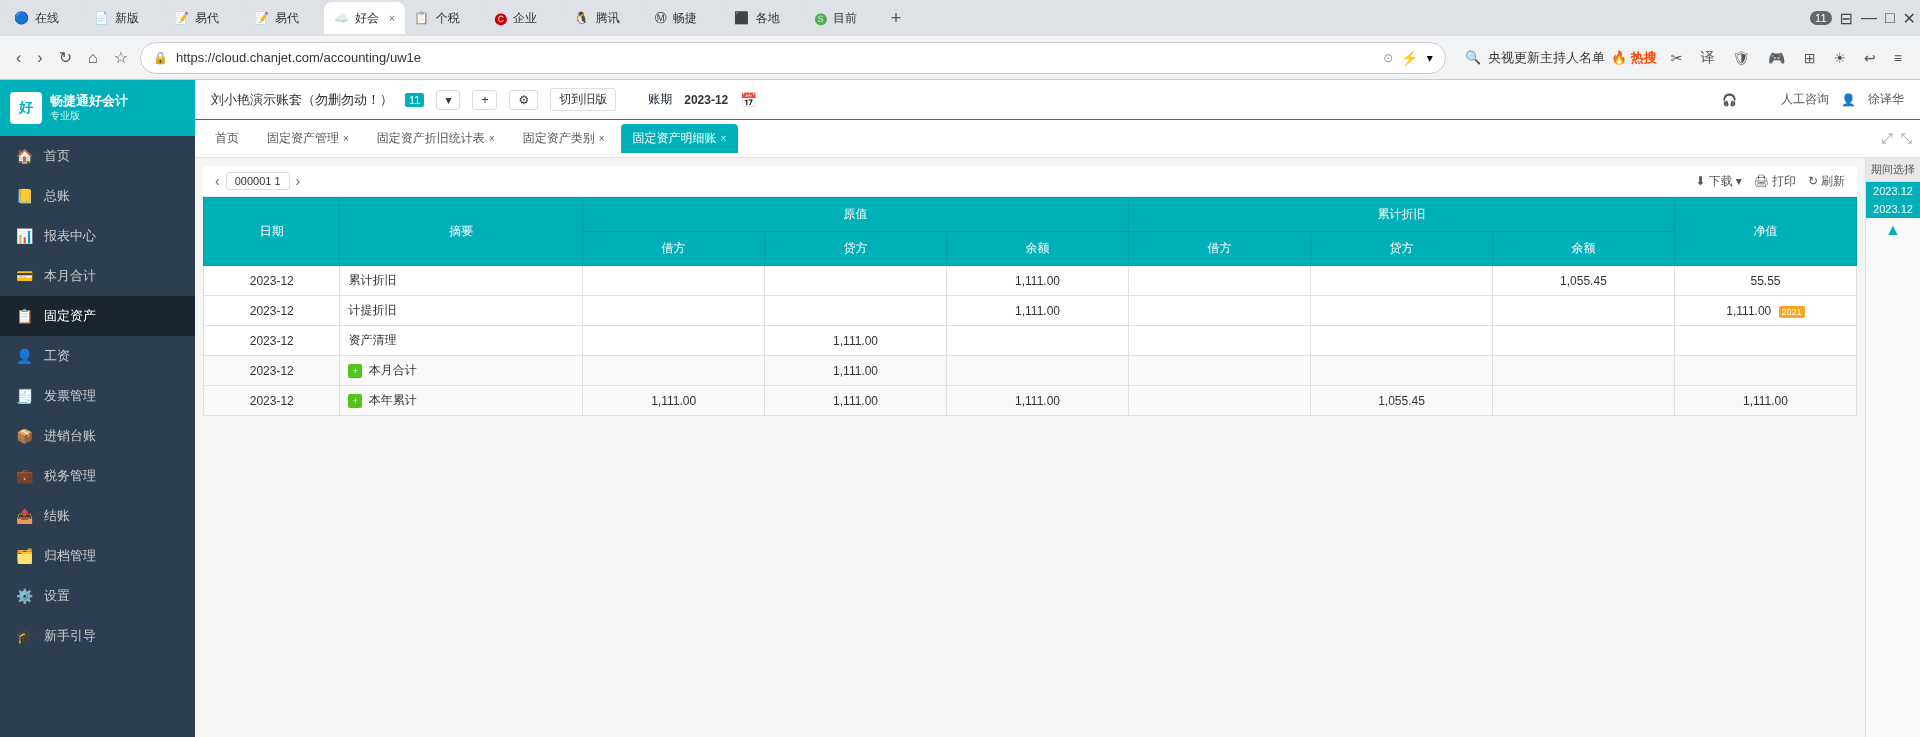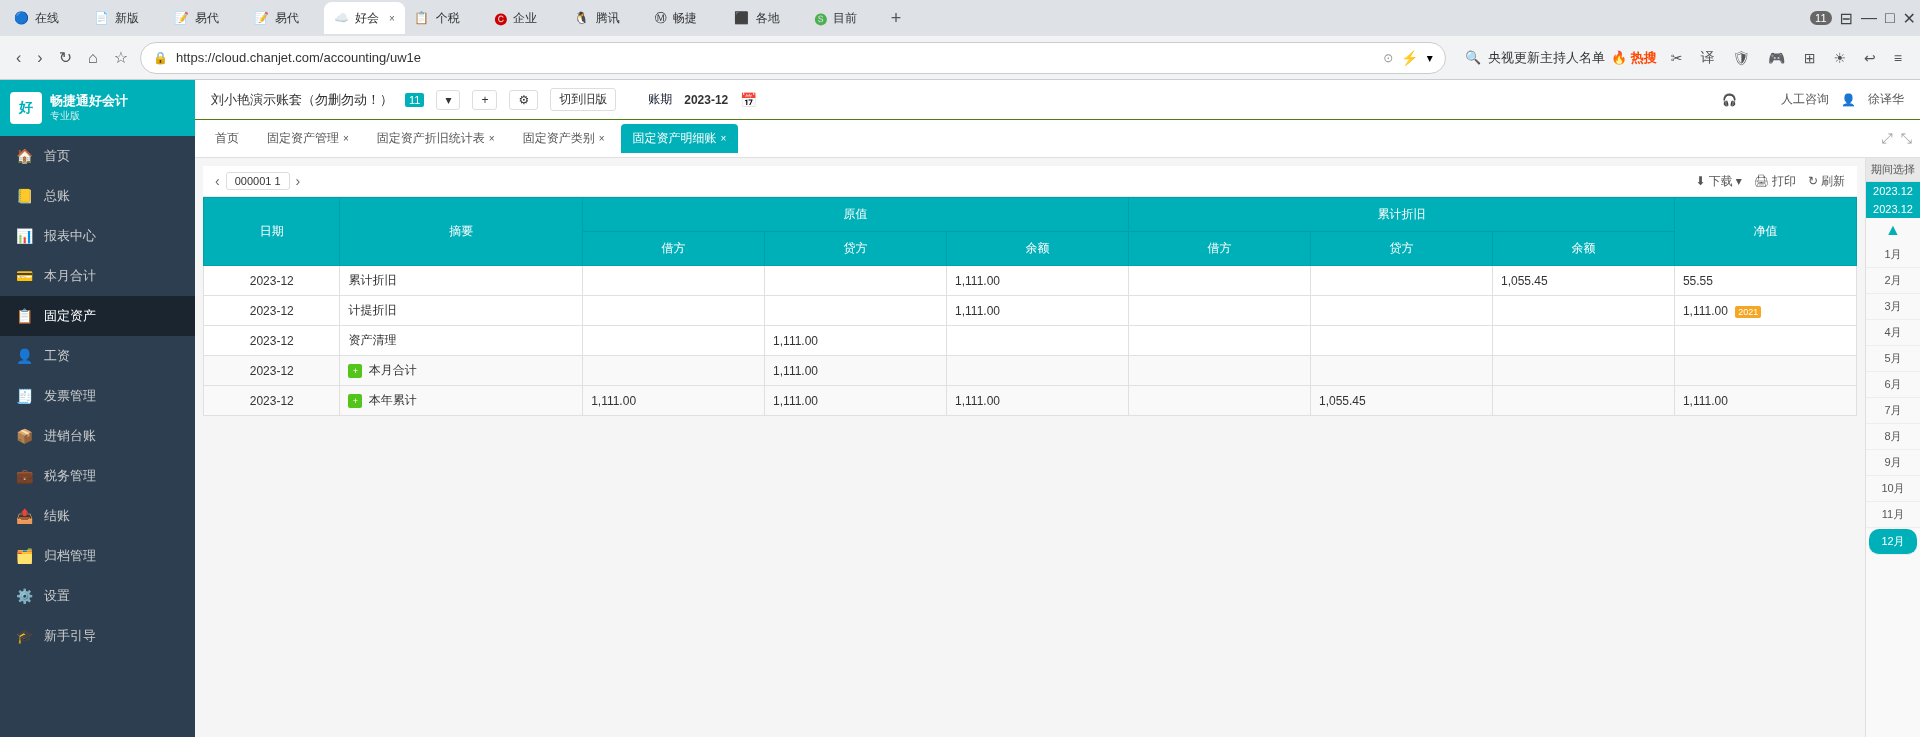--- a/index.html
+++ b/index.html
@@ -61,21 +61,21 @@
     .pagination-bar { display: flex; align-items: center; padding: 6px 12px; background: #fff; border-bottom: 1px solid #e8e8e8; }
     .page-nav { display: flex; align-items: center; gap: 6px; }
     .page-nav button { background: none; border: none; cursor: pointer; font-size: 14px; color: #666; }
     .page-num { font-size: 11px; color: #333; display: flex; align-items: center; gap: 4px; border-radius: 8px; }
     .pagination-right { margin-left: auto; display: flex; align-items: center; gap: 12px; }
     .action-btn { background: none; border: none; cursor: pointer; font-size: 12px; color: #555; display: flex; align-items: center; gap: 3px; }
 
     
     .ledger-table { width: 100%; border-collapse: collapse; font-size: 12px; background: #fff; }
     .ledger-table th { background: #00b0b9; color: #fff; padding: 8px 6px; text-align: center; border: 1px solid #00a0a8; font-weight: normal; }
-    .ledger-table td { border: 1px solid #e0e0e0; padding: 6px 8px; text-align: left; color: #333; }
+    .ledger-table td { border: 1px solid #e0e0e0; padding: 6px 8px; text-align: center; color: #333; }
     .ledger-table td.text-left { text-align: left; }
     .ledger-table td.text-center { text-align: center; }
     .ledger-table .subtotal-row td { background: #f9f9f9; }
     .row-icon { display: inline-block; width: 14px; height: 14px; background: #f5a623; color: #fff; font-size: 9px; text-align: center; line-height: 14px; border-radius: 2px; margin-right: 3px; }
     .row-icon.green { background: #52c41a; }
 
     
     .period-sidebar { width: 55px; background: #f9f9f9; border-left: 1px solid #e0e0e0; display: flex; flex-direction: column; overflow: hidden; }
     .period-header { background: #e8e8e8; padding: 4px 2px; text-align: center; font-size: 11px; color: #555; border-bottom: 1px solid #ddd; }
     .period-date { background: #00b0b9; color: #fff; padding: 3px 4px; text-align: center; font-size: 11px; }
@@ -409,30 +409,16 @@
             </tr>
           </tbody>
         </table>
       </div>
 
       <div class="period-sidebar">
         <div class="period-header">期间选择</div>
         <div class="period-date">2023.12</div>
         <div class="period-date">2023.12</div>
         <button class="period-scroll-btn">▲</button>
-        <div class="period-list">
-          <div class="period-item">1月</div>
-          <div class="period-item">2月</div>
-          <div class="period-item">3月</div>
-          <div class="period-item">4月</div>
-          <div class="period-item">5月</div>
-          <div class="period-item">6月</div>
-          <div class="period-item">7月</div>
-          <div class="period-item">8月</div>
-          <div class="period-item">9月</div>
-          <div class="period-item">10月</div>
-          <div class="period-item">11月</div>
-          <div class="period-item active">12月</div>
-        </div>
       </div>
     </div>
   </div>
 </div>
 
 </body></html>

